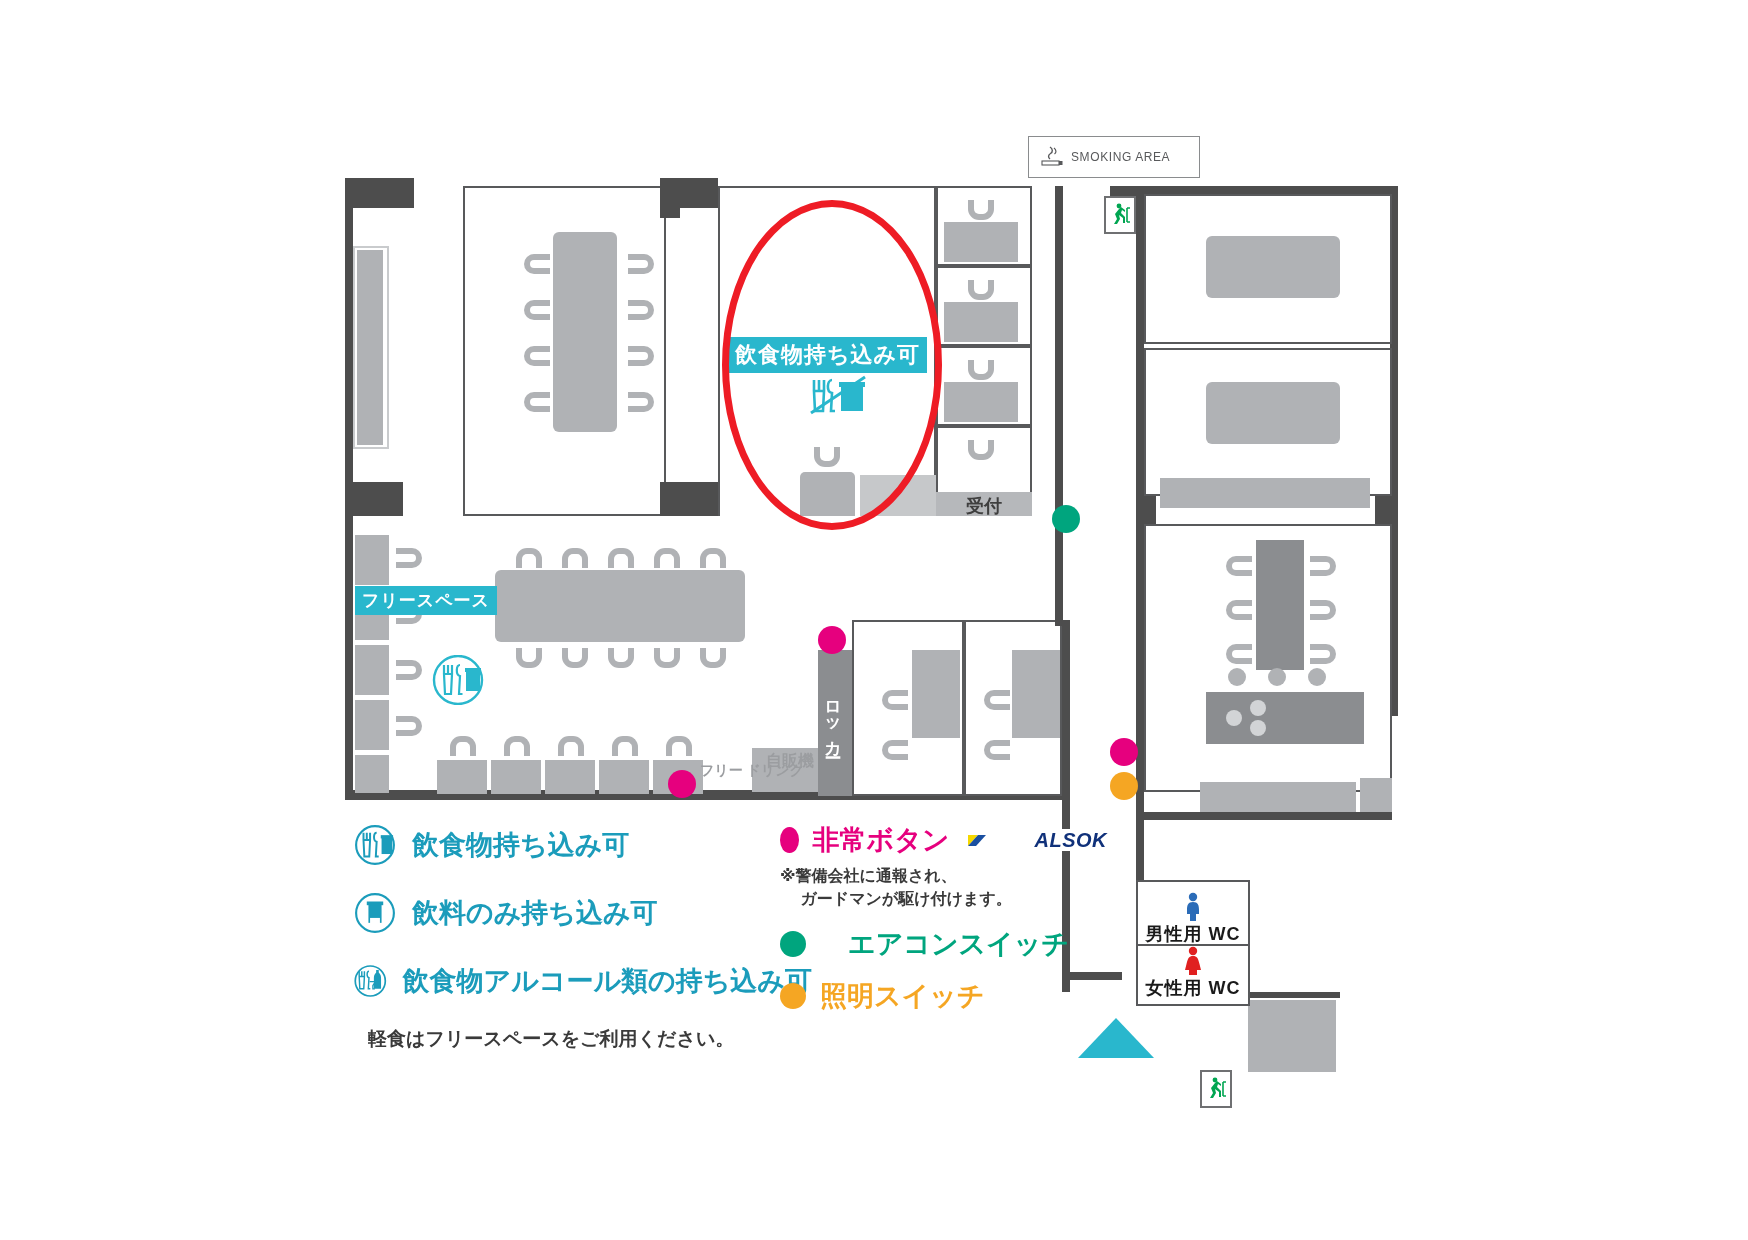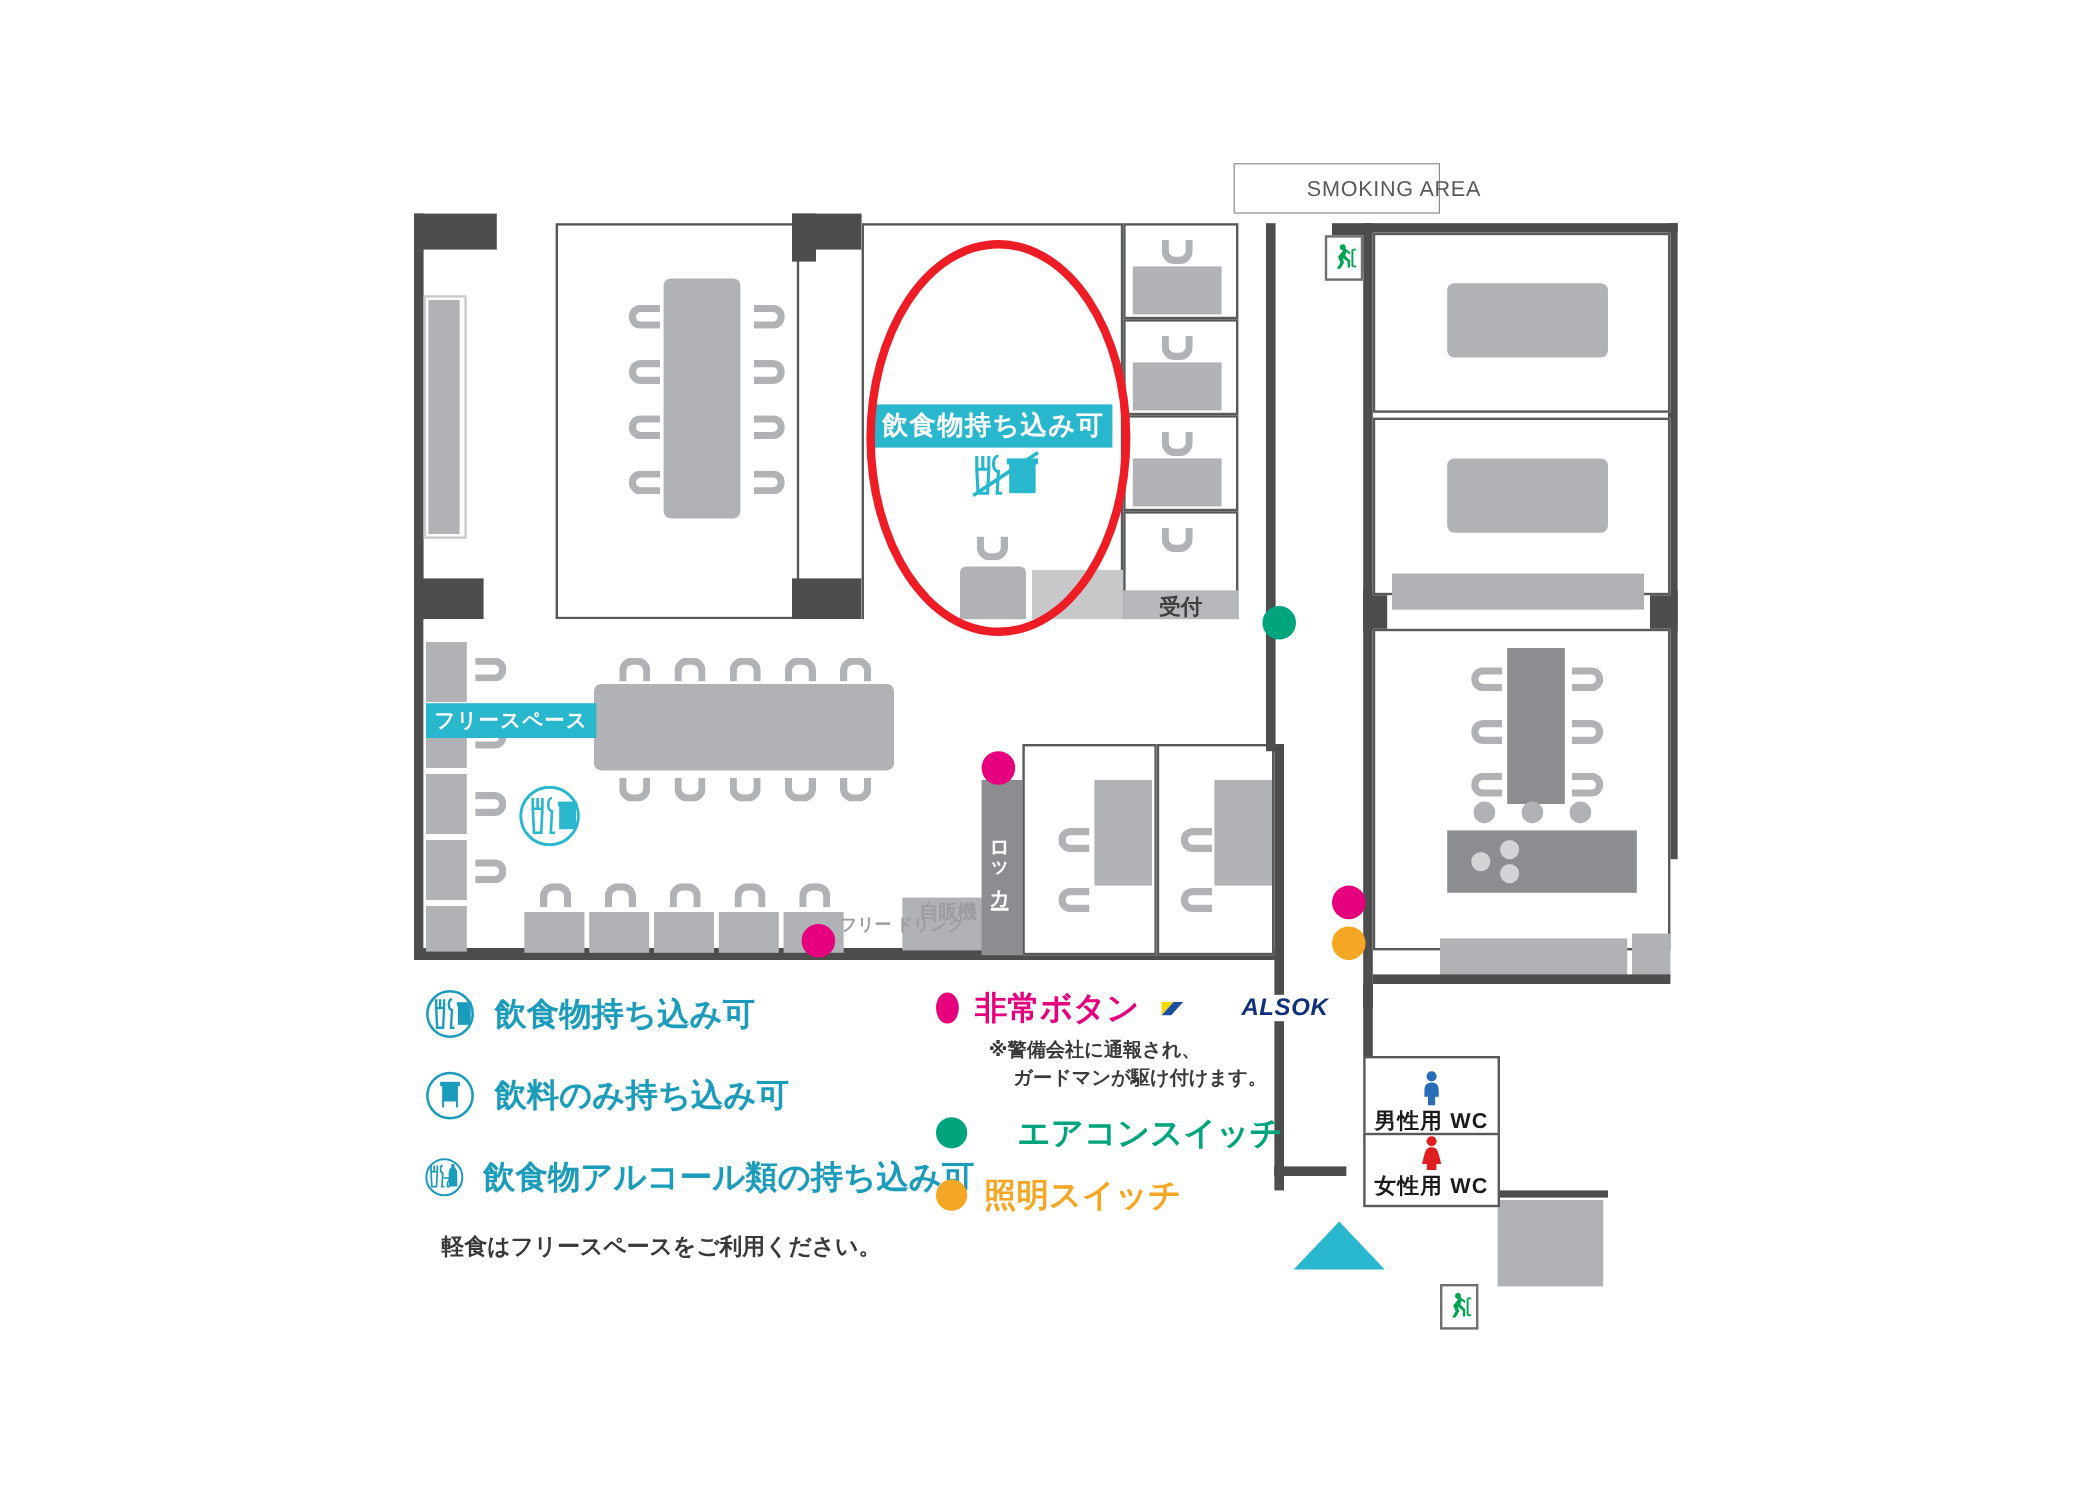--- a/index.html
+++ b/index.html
@@ -59,21 +59,21 @@
      align-items:center;justify-content:center;}
 
   
   .wc-box{background:#ffffff;border:2.5px solid #58595b;display:flex;flex-direction:column;
      align-items:center;justify-content:flex-end;padding-bottom:4px;}
   .wc-label{font-size:18px;font-weight:bold;color:#1a1a1a;letter-spacing:1px;white-space:nowrap;}
 
   
   .smoke-sign{background:#ffffff;border:1.5px solid #8a8c8e;display:flex;
      align-items:center;gap:6px;padding:0 10px;}
-  .smoke-text{font-size:18px;color:#58595b;letter-spacing:0.6px;white-space:nowrap;margin-left:44px;}
+  .smoke-text{font-size:12px;color:#58595b;letter-spacing:0.6px;white-space:nowrap;}
 
   
   .highlight-ellipse{border:7px solid #ee1c25;border-radius:50%;background:transparent;}
 
   
   .tri-cyan{width:0;height:0;border-left:38px solid transparent;
      border-right:38px solid transparent;border-bottom:40px solid #29b7cd;}
 </style>
 </head>
 <body>
@@ -331,21 +331,21 @@
       <span class="legend-label-pink">非常ボタン</span>
       <span class="alsok">
         <svg width="20" height="15" viewBox="0 0 20 15">
           <path d="M1 13 L1 2 L11 2 Z" fill="#f5d800"></path>
           <path d="M1 13 L11 2 L19 2 L9 13 Z" fill="#1a4fa0"></path>
         </svg>
         <span class="alsok-text">ALSOK</span>
       </span>
     </div>
 
-    <div class="note-dark" style="margin-left:44px;margin-bottom:16px;">※警備会社に通報され、
+    <div class="note-dark" style="margin-bottom:16px;">※警備会社に通報され、
 　 ガードマンが駆け付けます。</div>
 
     <div class="legend-row" style="margin-bottom:16px;gap:42px;">
       <span class="dot dot-green" style="width:26px;height:26px;display:inline-block;"></span>
       <span class="legend-label-green">エアコンスイッチ</span>
     </div>
 
     <div class="legend-row">
       <span class="dot dot-orange" style="width:26px;height:26px;display:inline-block;"></span>
       <span class="legend-label-orange">照明スイッチ</span>

